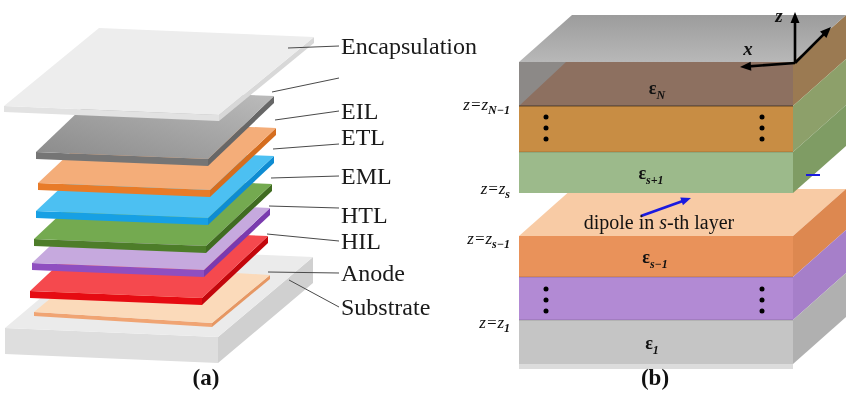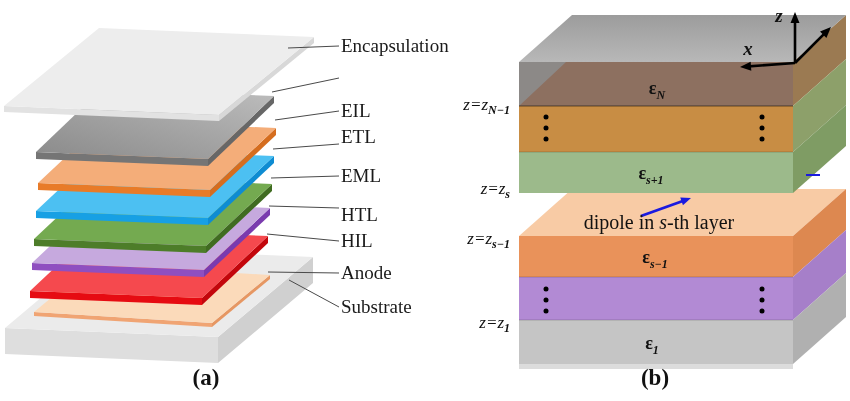--- a/index.html
+++ b/index.html
@@ -1,20 +1,20 @@
 <!DOCTYPE html>
 <html><head>
 <meta charset="utf-8">
 <style>
   html,body{margin:0;padding:0;background:#ffffff;}
   #canvas{position:relative;width:850px;height:401px;background:#ffffff;overflow:hidden;
           font-family:"Liberation Serif","DejaVu Serif",serif;color:#111;}
   #scene{position:absolute;left:0;top:0;}
   .lbl{position:absolute;white-space:nowrap;}
-  .a-label{left:341px;font-size:19px;line-height:22px;color:#1a1a1a;}
+  .a-label{left:341px;font-size:24px;line-height:22px;color:#1a1a1a;}
   .z-label{right:340px;font-size:17px;font-style:italic;line-height:19px;}
   .z-label sub{font-size:12px;font-style:italic;font-weight:bold;}
   .eps-label{transform:translateX(-50%);font-size:18px;font-weight:bold;line-height:20px;}
   .eps-label sub{font-size:12px;font-style:italic;font-weight:bold;}
   .dipole-label{transform:translateX(-50%);font-size:20px;line-height:22px;}
   .dipole-label .it{font-style:italic;}
   .axis-label{transform:translateX(-50%);font-size:19px;font-style:italic;font-weight:bold;}
   .caption{transform:translateX(-50%);font-size:23px;font-weight:bold;}
 </style>
 </head>

